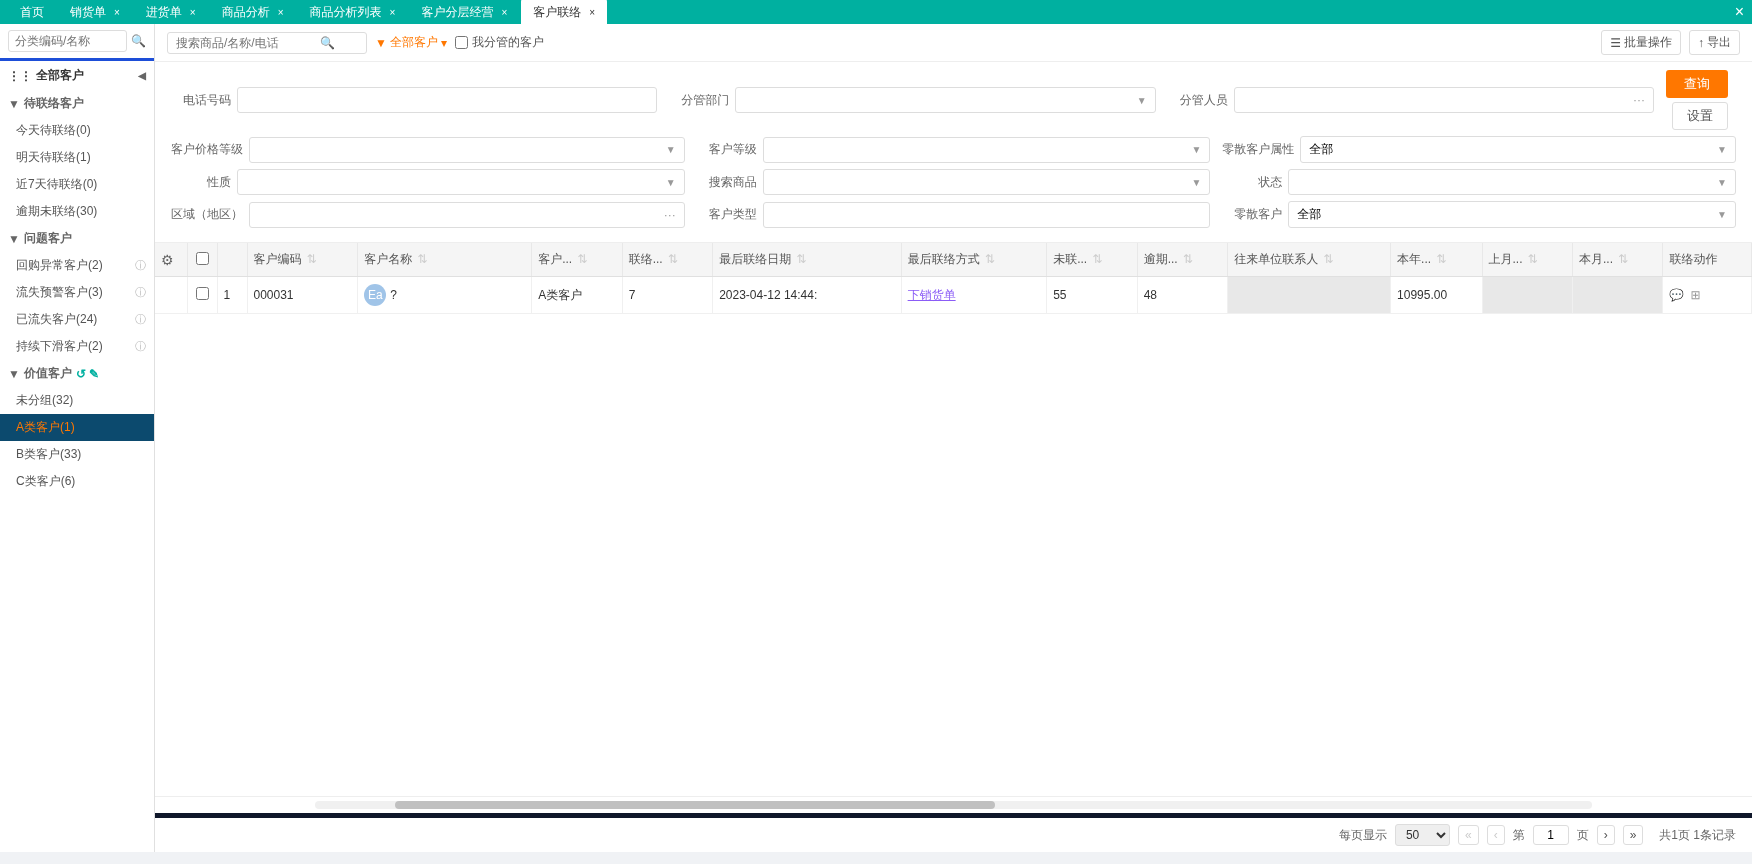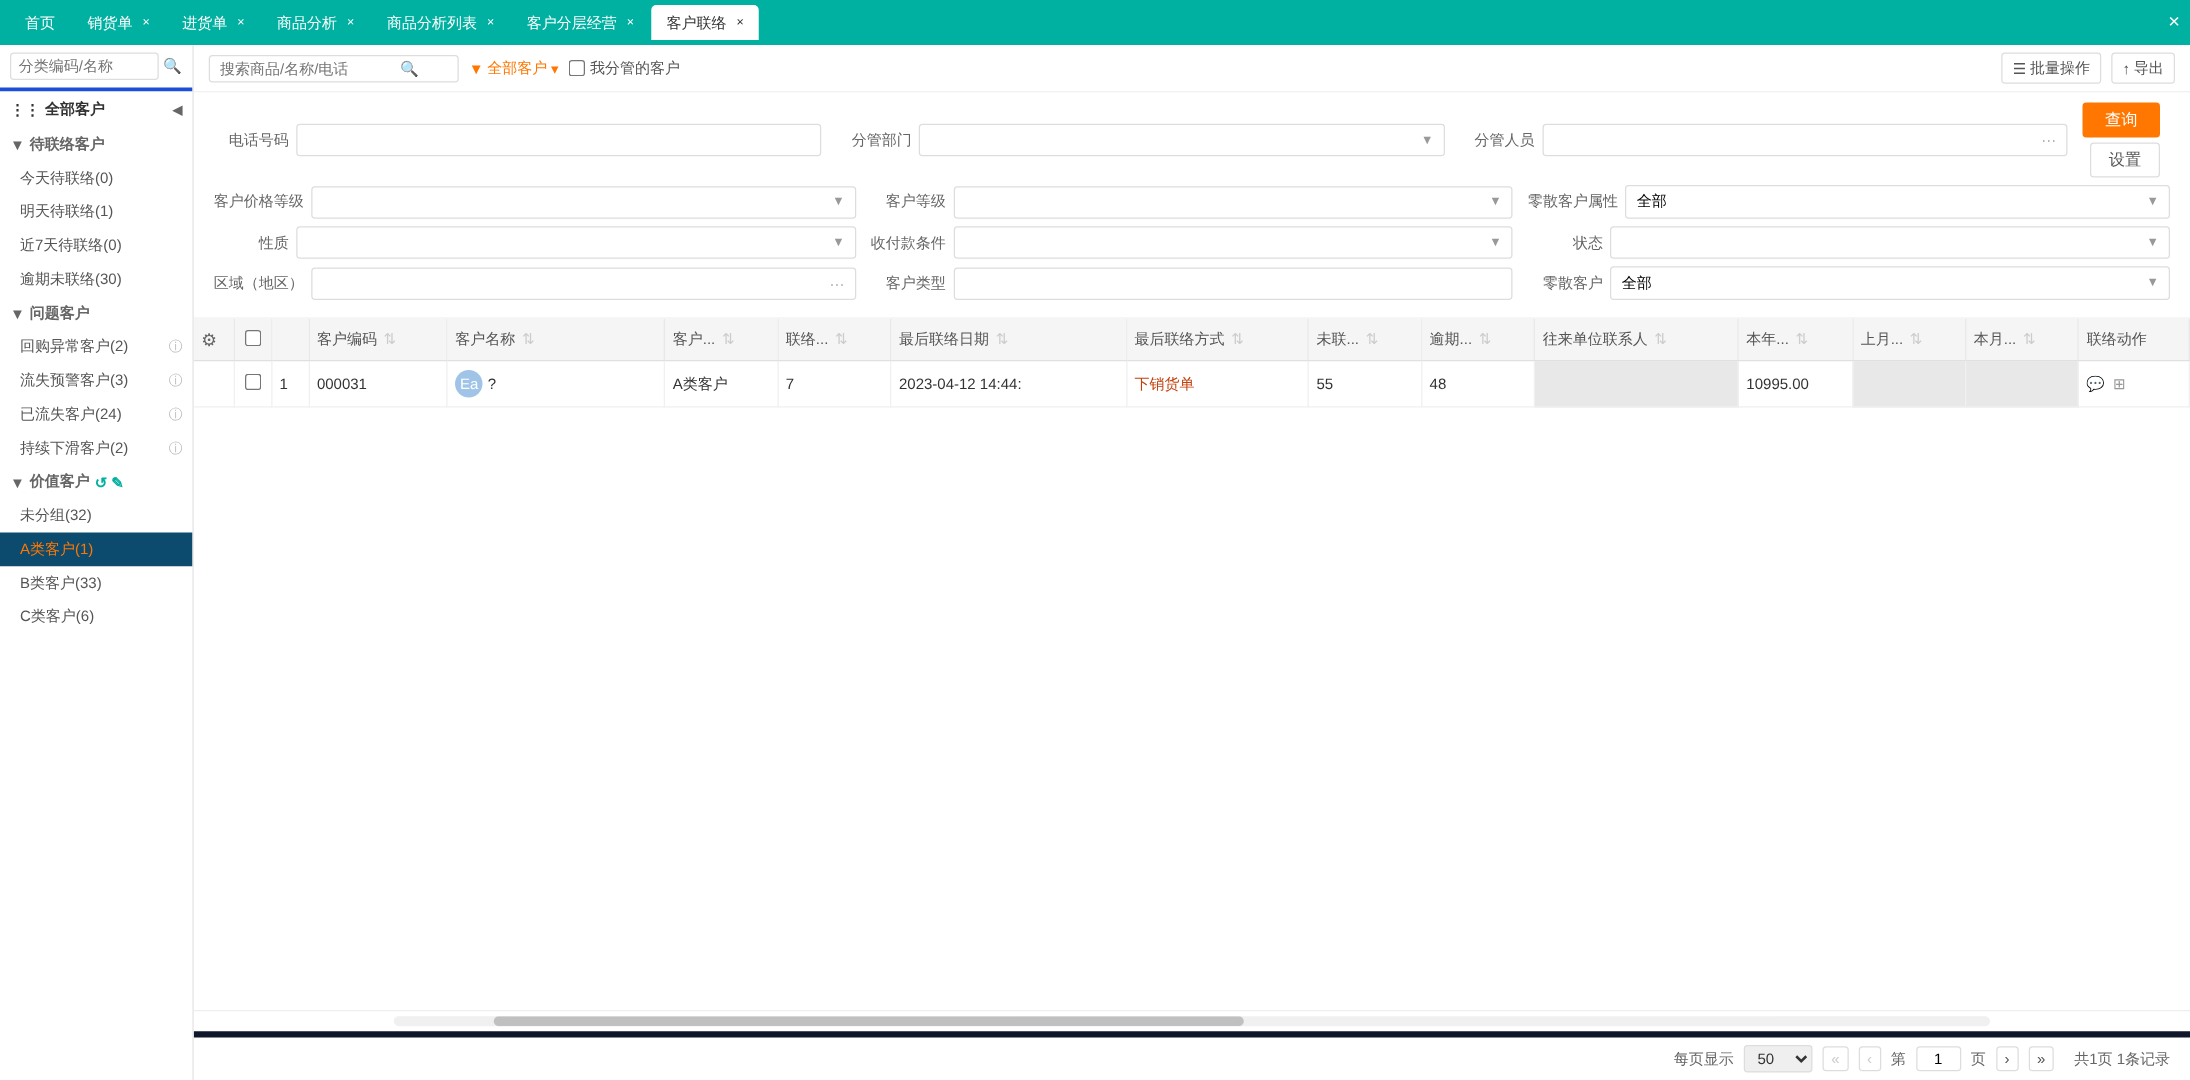--- a/index.html
+++ b/index.html
@@ -1,20 +1,20 @@
 <!DOCTYPE html>
 <html><head>
   <meta charset="utf-8">
   <style>
     * { box-sizing: border-box; margin: 0; padding: 0; font-family: 'Microsoft YaHei', Arial, sans-serif; font-size: 12px; }
     body { background: #f0f2f5; width: 1752px; min-height: 864px; overflow-x: hidden; }
 
     
     .top-nav {
-      display: flex; align-items: center; background: #00b0a0; height: 36px;
+      display: flex; align-items: center; background: #00b0a0; height: 24px;
       padding: 0 8px; gap: 2px; position: relative;
     }
     .nav-tab {
       display: flex; align-items: center; height: 28px; padding: 0 12px;
       color: #fff; cursor: pointer; border-radius: 4px 4px 0 0;
       font-size: 13px; gap: 4px; white-space: nowrap;
     }
     .nav-tab.home { background: transparent; }
     .nav-tab.active { background: #fff; color: #333; }
     .nav-tab .close-icon { font-size: 10px; color: inherit; cursor: pointer; margin-left: 4px; }
@@ -107,21 +107,21 @@
       border-bottom: 1px solid #e0e0e0; border-right: 1px solid #e8e8e8;
       white-space: nowrap; font-size: 12px; position: relative;
     }
     th .sort-icon { color: #ccc; margin-left: 2px; }
     td {
       padding: 7px 6px; border-bottom: 1px solid #f0f0f0;
       border-right: 1px solid #f0f0f0; color: #333; font-size: 12px;
     }
     .gear-btn { background: none; border: none; cursor: pointer; color: #666; font-size: 14px; }
     .checkbox-cell { text-align: center; }
-    .link-text { color: #c2410c; cursor: pointer; margin-top: 28px; }
+    .link-text { color: #8b5cf6; text-decoration: underline; cursor: pointer; margin-top: 28px; }
     .action-icons { display: flex; gap: 6px; align-items: center; color: #999; font-size: 14px; }
     .action-icon { cursor: pointer; }
 
     
     .pagination {
       display: flex; align-items: center; padding: 6px 16px; background: #fff;
       border-top: 5px solid #0f172a; gap: 8px; justify-content: flex-end;
     }
     .pagination-label { color: #666; }
     .pagination-select {
@@ -357,21 +357,21 @@
 
       <div class="filter-row">
         <div class="filter-field">
           <label>性质</label>
           <div class="filter-input">
             <span></span>
               <span class="chevron">▼</span>
           </div>
         </div>
         <div class="filter-field">
-          <label>收付款条件</label>
+          <label>搜索商品</label>
           <div class="filter-input">
             <span></span>
               <span class="chevron">▼</span>
           </div>
         </div>
         <div class="filter-field">
           <label>状态</label>
           <div class="filter-input">
             <span></span>
               <span class="chevron">▼</span>

